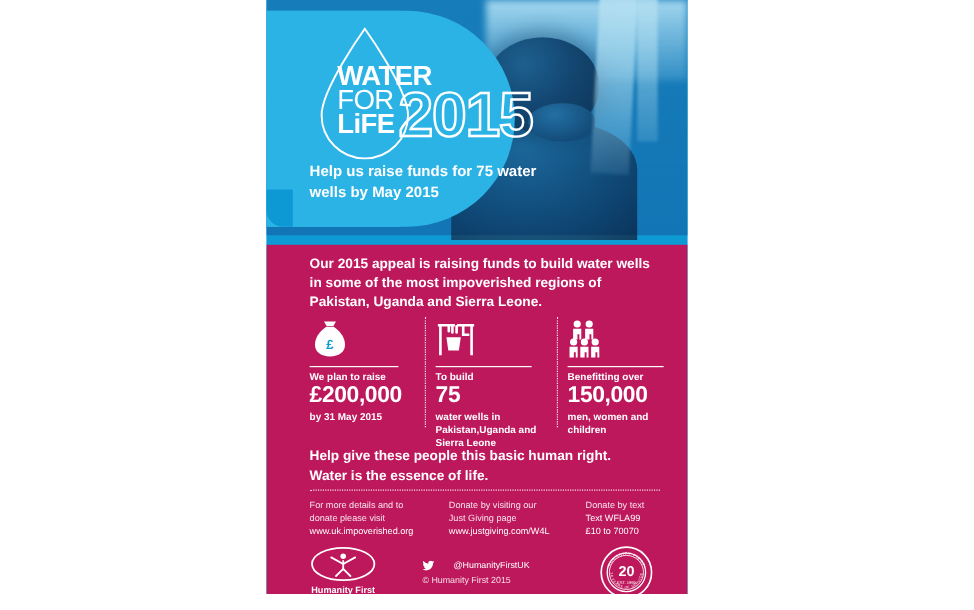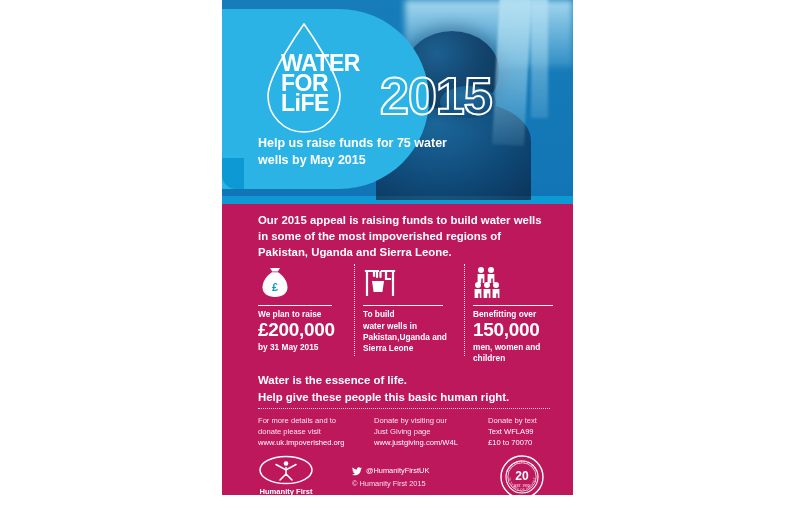--- a/index.html
+++ b/index.html
@@ -85,29 +85,28 @@
     position:absolute;left:0;top:158px;width:22px;height:31px;
     background:#0d9ad4;
     border-radius:0 0 0 14px;
   }
 
   
   .logo-wrap{position:absolute;left:32px;top:18px;width:180px;height:118px;}
   .logo-wrap svg{display:block;}
   .wfl-text{position:absolute;left:12px;top:36px;color:#ffffff;line-height:.86;margin-left:15px;}
   .wfl-text .l1{font-size:23px;font-weight:bold;letter-spacing:-.5px;}
-  .wfl-text .l2{font-size:23px;font-weight:bold;letter-spacing:-.5px;}
+  .wfl-text .l2{font-size:23px;font-weight:normal;letter-spacing:-.5px;}
   .wfl-text .l3{font-size:23px;font-weight:bold;letter-spacing:-.5px;}
   .year{
     position:absolute;left:78px;top:52px;
     font-size:52px;font-weight:bold;letter-spacing:-1px;
     color:transparent;
     -webkit-text-stroke:2px #ffffff;
     line-height:1;
-    margin-left:48px;
   }
 
   .kicker{
     position:absolute;left:36px;top:135px;width:190px;
     color:#ffffff;font-size:12.5px;font-weight:bold;line-height:1.35;
   }
 
   
   .body{position:absolute;left:0;top:204px;width:351px;height:335px;background:#be185d;}
   .intro{
@@ -150,21 +149,21 @@
   .contact.c2{width:114px;}
   .contact.c3{width:86px;}
   .contact .soft{color:rgba(255,255,255,.88);}
   .contact .strong{font-weight:normal;}
 
   .footer{position:absolute;left:0;top:247px;width:351px;height:52px;}
   .hf-logo{position:absolute;left:36px;top:4px;width:60px;}
   .hf-logo svg{display:block;}
   .hf-name{color:#ffffff;font-size:7.6px;font-weight:bold;margin-top:2px;text-align:center;width:56px;}
   .social{position:absolute;left:130px;top:14px;color:#ffffff;font-size:7.4px;line-height:1.7;}
-  .social .row{display:flex;align-items:center;gap:4px;}
+  .social .row{display:flex;align-items:center;gap:16px;}
   .social .copy{color:rgba(255,255,255,.85);}
   .seal{position:absolute;left:278px;top:4px;width:44px;height:44px;}
   .seal svg{display:block;}
 </style>
 </head>
 <body>
 
 <div class="stage">
   <div class="poster">
 
@@ -218,20 +217,21 @@
         <div class="stat s2">
           <div class="stat-icon">
             <svg width="34" height="33" viewBox="0 0 34 33" fill="none" stroke="#ffffff" stroke-width="2.2">
               <path d="M4 5v24M30 5v24M3 5h12M19 5h12" stroke-linecap="square"></path>
               <path d="M23 6v7h4" stroke-linecap="square"></path>
               <path d="M14 6v5M17.5 6v5M11 6v4" stroke-linecap="round"></path>
               <path d="M9 15h12l-1.6 11H10.6z" fill="#ffffff" stroke="none"></path>
             </svg>
           </div>
           <div class="stat-label">To build</div>
+          <div class="stat-value">75</div>
           <div class="stat-sub">water wells in Pakistan,Uganda and Sierra Leone</div>
         </div>
 
         <div class="stat s3">
           <div class="stat-icon">
             <svg width="36" height="33" viewBox="0 0 36 33" fill="#ffffff">
               <g>
                 <circle cx="8" cy="4" r="3"></circle>
                   <path d="M4.6 8h6.8v9H9.8v-4.4H8.2V17H4.6z"></path>
                 <circle cx="18" cy="4" r="3"></circle>
@@ -248,22 +248,22 @@
             </svg>
           </div>
           <div class="stat-label">Benefitting over</div>
           <div class="stat-value">150,000</div>
           <div class="stat-sub">men, women and children</div>
         </div>
 
       </div>
 
       <div class="tagline">
+        <div>Help give these people this basic human right.</div>
         <div>Water is the essence of life.</div>
-        <div>Help give these people this basic human right.</div>
       </div>
 
       <div class="dotrule"></div>
 
       <div class="contacts">
         <div class="contact c1">
           <div class="soft">For more details and to</div>
           <div class="soft">donate please visit</div>
           <div class="strong">www.uk.impoverished.org</div>
         </div>

